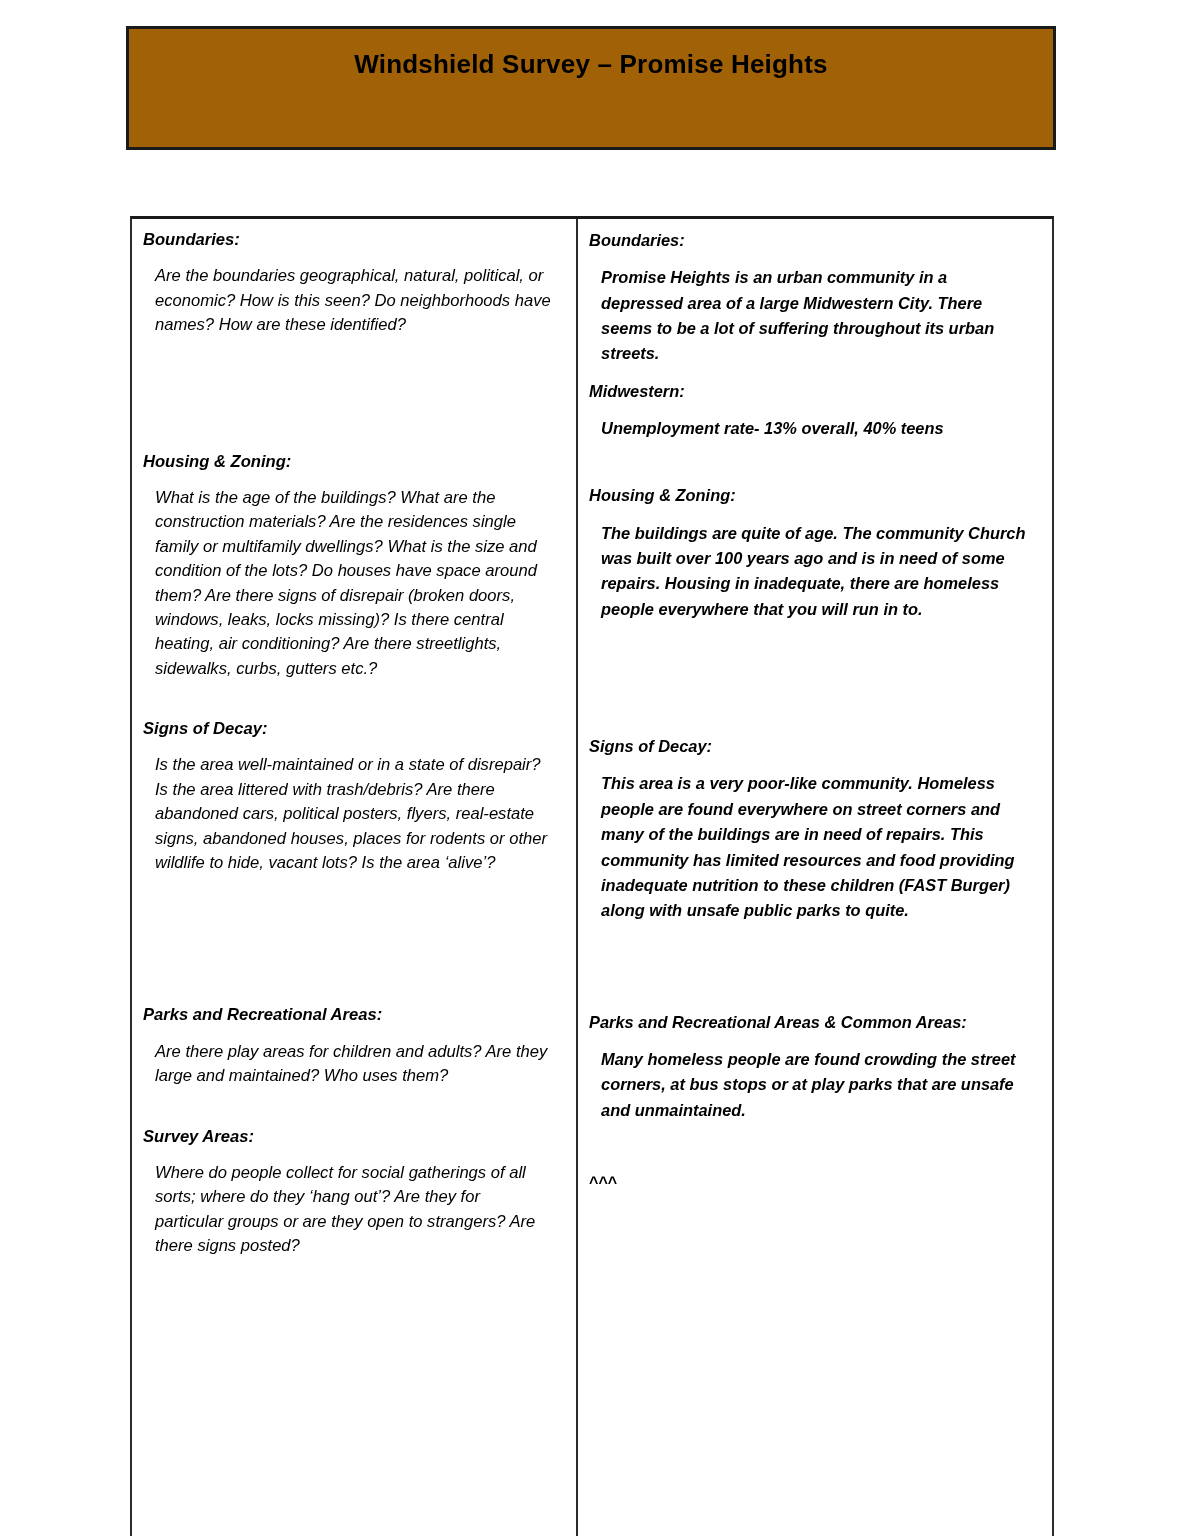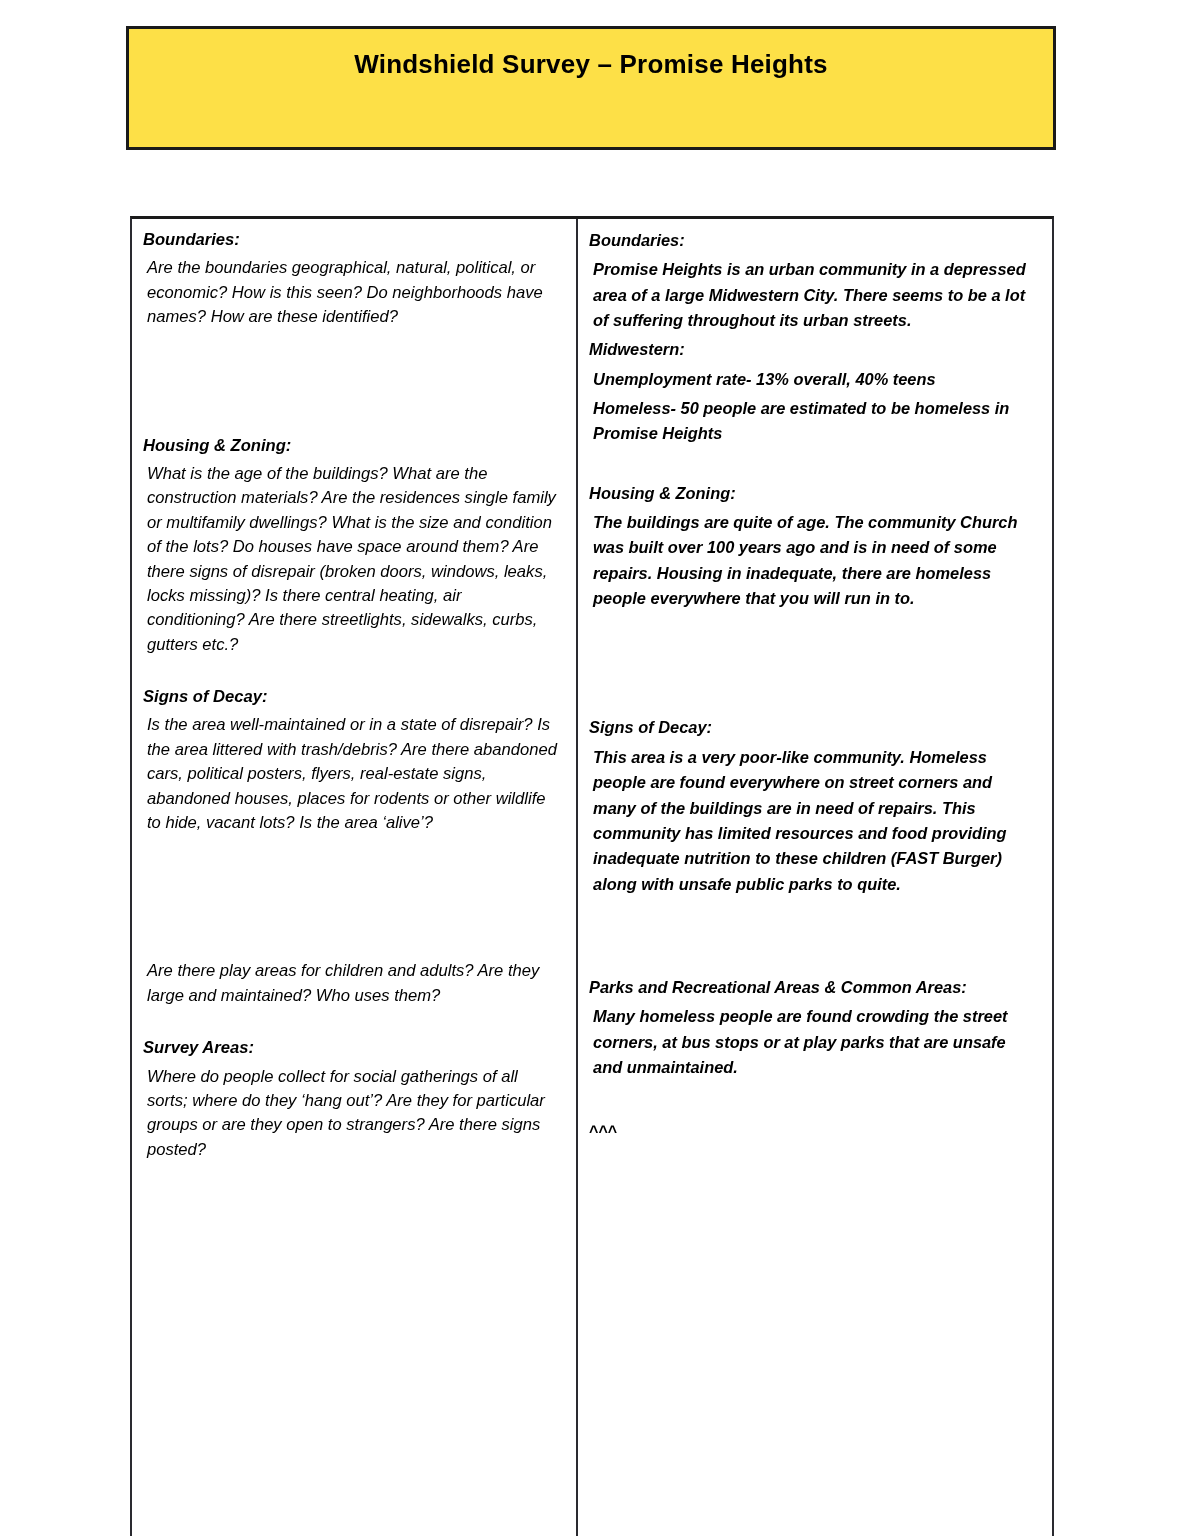--- a/index.html
+++ b/index.html
@@ -25,21 +25,21 @@
 
   
   .title-box {
     position: absolute;
     left: 126px;
     top: 26px;
     width: 930px;
     height: 124px;
     border: 3px solid #1a1a1a;
     box-sizing: border-box;
-    background: #fde047;
+    background: #a16207;
   }
   .title-text {
     text-align: center;
     font-size: 26px;
     font-weight: bold;
     letter-spacing: 0.2px;
     margin-top: 20px;
     line-height: 1.2;
   }
 
@@ -77,21 +77,21 @@
   }
   .sec-head {
     font-weight: bold;
     font-size: 16.6px;
     line-height: 1.47;
     margin: 0;
   }
   .sec-body {
     font-size: 16.6px;
     line-height: 1.47;
-    margin: 4px;
+    margin: 12px;
   }
   .col-right .sec-body,
   .col-right .sec-head {
     font-weight: bold;
     font-size: 16.4px;
     line-height: 1.545;
   }
   .col-right .sec-head {
     font-weight: bold;
   }
@@ -138,20 +138,21 @@
       <div class="gap-1"></div>
 
       <div class="section">
         <div class="sec-head">Signs of Decay:</div>
         <div class="sec-body">Is the area well-maintained or in a state of disrepair? Is the area littered with trash/debris? Are there abandoned cars, political posters, flyers, real-estate signs, abandoned houses, places for rodents or other wildlife to hide, vacant lots? Is the area ‘alive’?</div>
       </div>
 
       <div class="gap-6"></div>
 
       <div class="section">
+        <div class="sec-head">Parks and Recreational Areas:</div>
         <div class="sec-body">Are there play areas for children and adults? Are they large and maintained? Who uses them?</div>
       </div>
 
       <div class="gap-1"></div>
 
       <div class="section">
         <div class="sec-head">Survey Areas:</div>
         <div class="sec-body">Where do people collect for social gatherings of all sorts; where do they ‘hang out’? Are they for particular groups or are they open to strangers? Are there signs posted?</div>
       </div>
 
@@ -160,21 +161,20 @@
     <div class="col col-right">
 
       <div class="section">
         <div class="sec-head">Boundaries:</div>
         <div class="sec-body">Promise Heights is an urban community in a depressed area of a large Midwestern City. There seems to be a lot of suffering throughout its urban streets.</div>
       </div>
 
       <div class="section">
         <div class="sec-head">Midwestern:</div>
         <div class="sec-body">Unemployment rate- 13% overall, 40% teens</div>
-        <div class="sec-body">Homeless- 50 people are estimated to be homeless in Promise Heights</div>
       </div>
 
       <div class="gap-2"></div>
 
       <div class="section">
         <div class="sec-head">Housing &amp; Zoning:</div>
         <div class="sec-body">The buildings are quite of age. The community Church was built over 100 years ago and is in need of some repairs. Housing in inadequate, there are homeless people everywhere that you will run in to.</div>
       </div>
 
       <div class="gap-5"></div>

